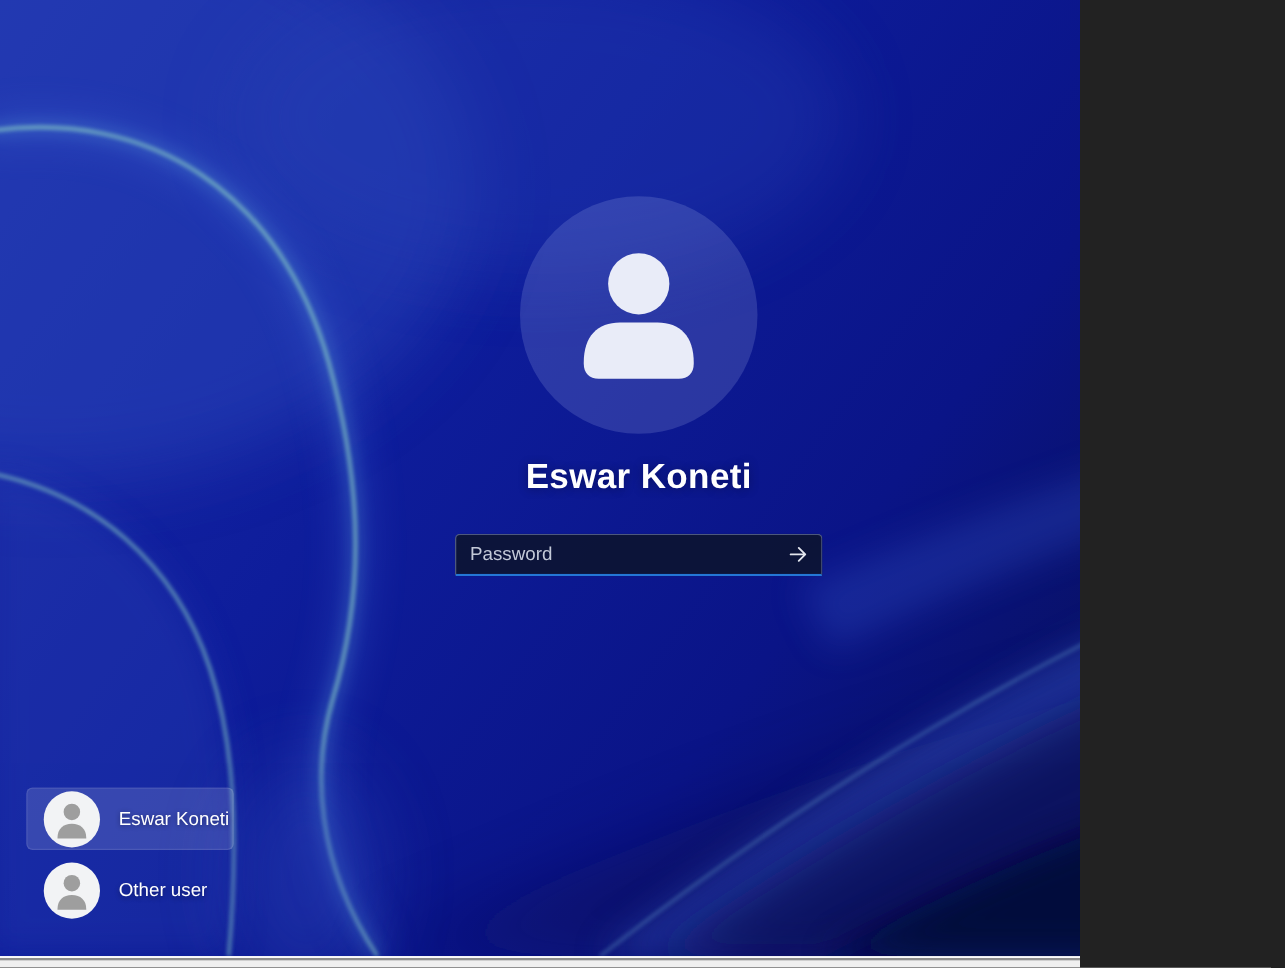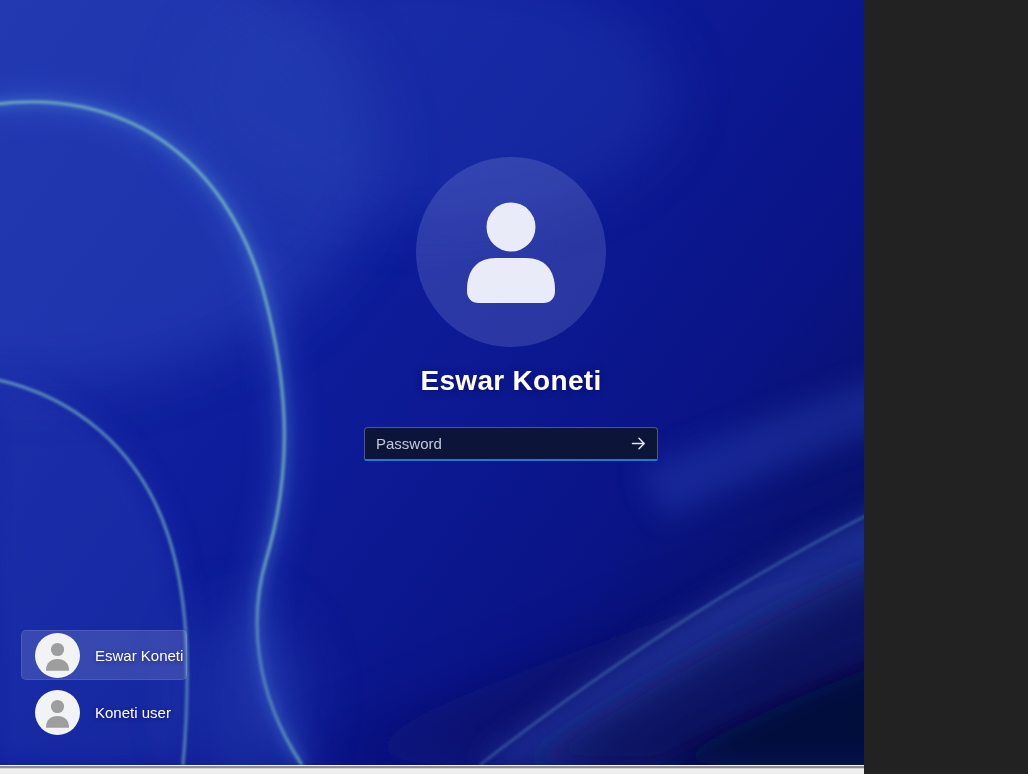--- a/index.html
+++ b/index.html
@@ -137,21 +137,21 @@
       <span class="tile-label">Eswar Koneti</span>
     </div>
 
     <div class="user-tile" style="top:687px;">
       <div class="small-avatar">
         <svg viewBox="0 0 45 45" aria-hidden="true">
           <circle cx="22.5" cy="16.5" r="6.6" fill="#9e9e9e"></circle>
           <path d="M11 37.2 c0-7 4.6-11.2 11.5-11.2 s11.5 4.2 11.5 11.2 v0.6 h-23 z" fill="#9e9e9e"></path>
         </svg>
       </div>
-      <span class="tile-label">Koneti user</span>
+      <span class="tile-label">Other user</span>
     </div>
 
     <div class="tray">
       <button class="tray-btn">
         <svg width="26" height="26" viewBox="0 0 24 24" aria-hidden="true">
           <g fill="none" stroke="#e6e8ee" stroke-width="1.4" stroke-linecap="round" stroke-linejoin="round">
             <rect x="3.4" y="5.4" width="13.4" height="10.4" rx="1.6"></rect>
             <path d="M10 15.8 v2.5 M6.4 18.3 h7.4"></path>
           </g>
           <rect x="13.4" y="2.4" width="6.6" height="10.6" rx="1.4" fill="#0a1133" stroke="none"></rect>

